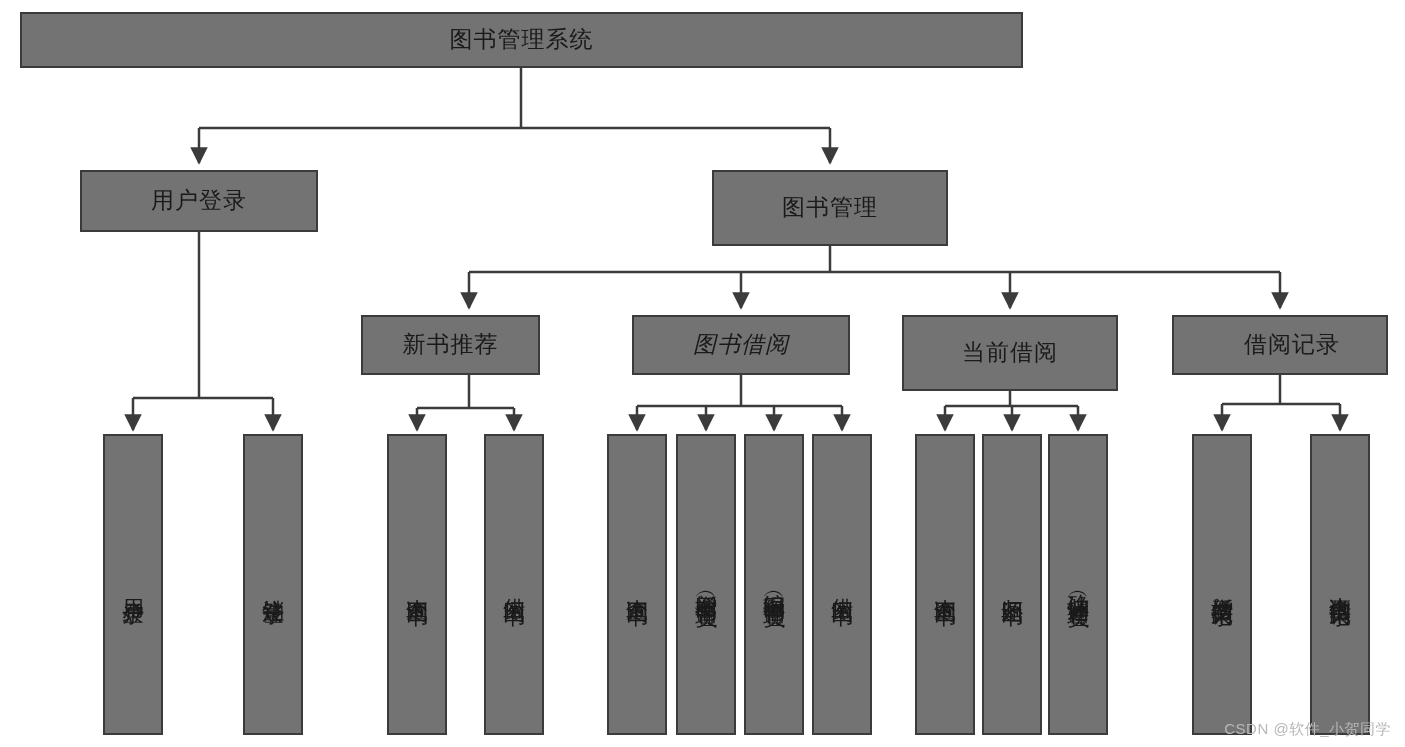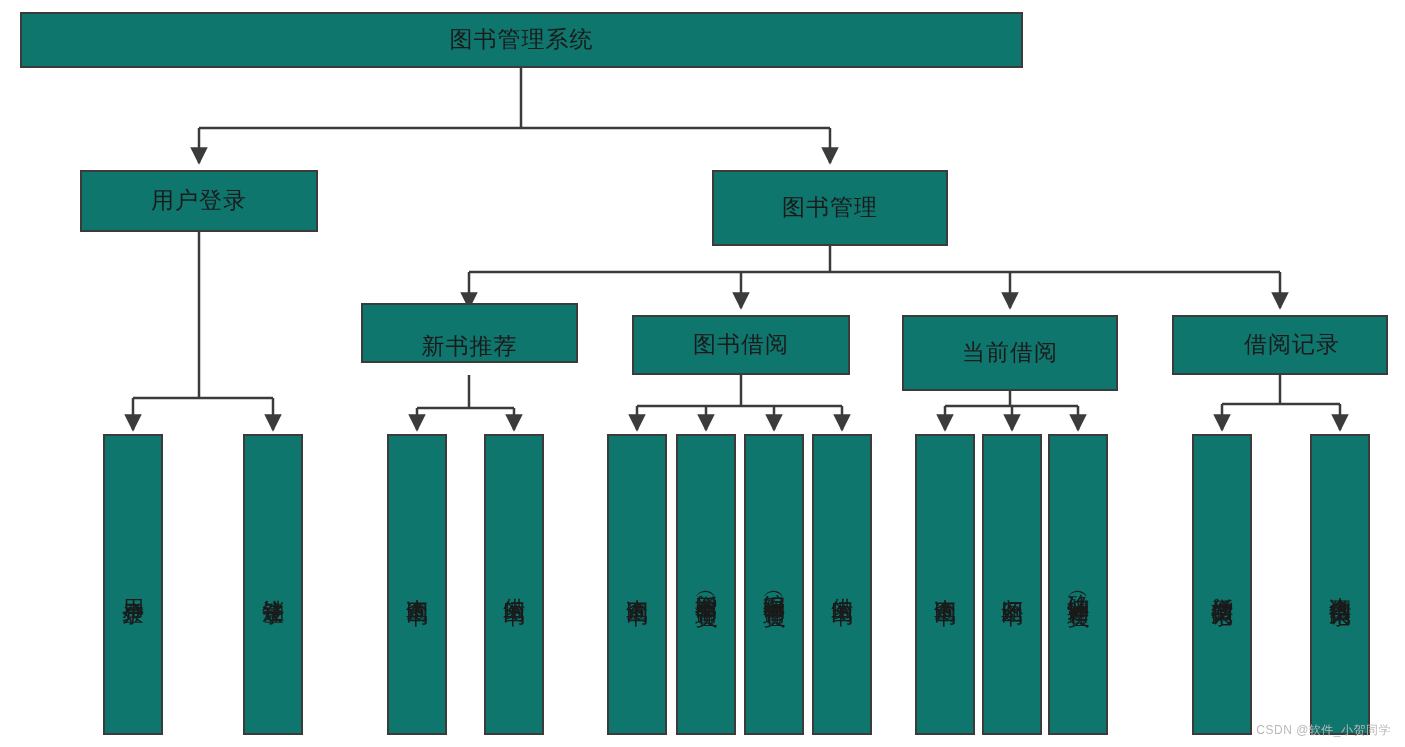--- a/index.html
+++ b/index.html
@@ -17,21 +17,21 @@
   }
   svg.links {
     position: absolute;
     left: 0; top: 0;
     width: 1405px; height: 747px;
     pointer-events: none;
   }
   .node {
     position: absolute;
     border: 2.5px solid #3b3b3b;
-    background: #0f766e;
+    background: #737373;
     display: flex;
     align-items: center;
     justify-content: center;
     color: #1a1a1a;
     z-index: 2;
   }
   .node.horiz {
     font-size: 23px;
     letter-spacing: 1px;
     line-height: 1.2;
@@ -48,21 +48,21 @@
   .node.vert .vtext {
     writing-mode: vertical-rl;
     text-orientation: upright;
     display: block;
     text-align: center;
   }
   .watermark {
     position: absolute;
     right: 14px;
     bottom: 8px;
-    font-size: 12px;
+    font-size: 15px;
     color: #b8b8b8;
     letter-spacing: 0.5px;
     z-index: 3;
     user-select: none;
   }
 </style>
 </head>
 <body>
 
 <div id="canvas">
@@ -121,24 +121,24 @@
     <span>图书管理系统</span>
   </div>
 
   <div class="node horiz" style="left:80px; top:170px; width:238px; height:62px;">
     <span>用户登录</span>
   </div>
   <div class="node horiz" style="left:712px; top:170px; width:236px; height:76px;">
     <span>图书管理</span>
   </div>
 
-  <div class="node horiz" style="left:361px; top:303px; width:217px; height:60px;align-items:flex-end;">
+  <div class="node horiz" style="left:361px; top:315px; width:179px; height:60px;">
     <span>新书推荐</span>
   </div>
-  <div class="node horiz" style="left:632px; top:315px; width:218px; height:60px;">
+  <div class="node horiz" style="left:632px; top:315px; width:218px; height:60px;font-style:italic;">
     <span>图书借阅</span>
   </div>
   <div class="node horiz" style="left:902px; top:315px; width:216px; height:76px;">
     <span>当前借阅</span>
   </div>
   <div class="node horiz" style="left:1172px; top:315px; width:216px; height:60px;padding-left:24px;">
     <span>借阅记录</span>
   </div>
 
   <div class="node vert" style="left:103px; top:434px; width:60px; height:301px;">

